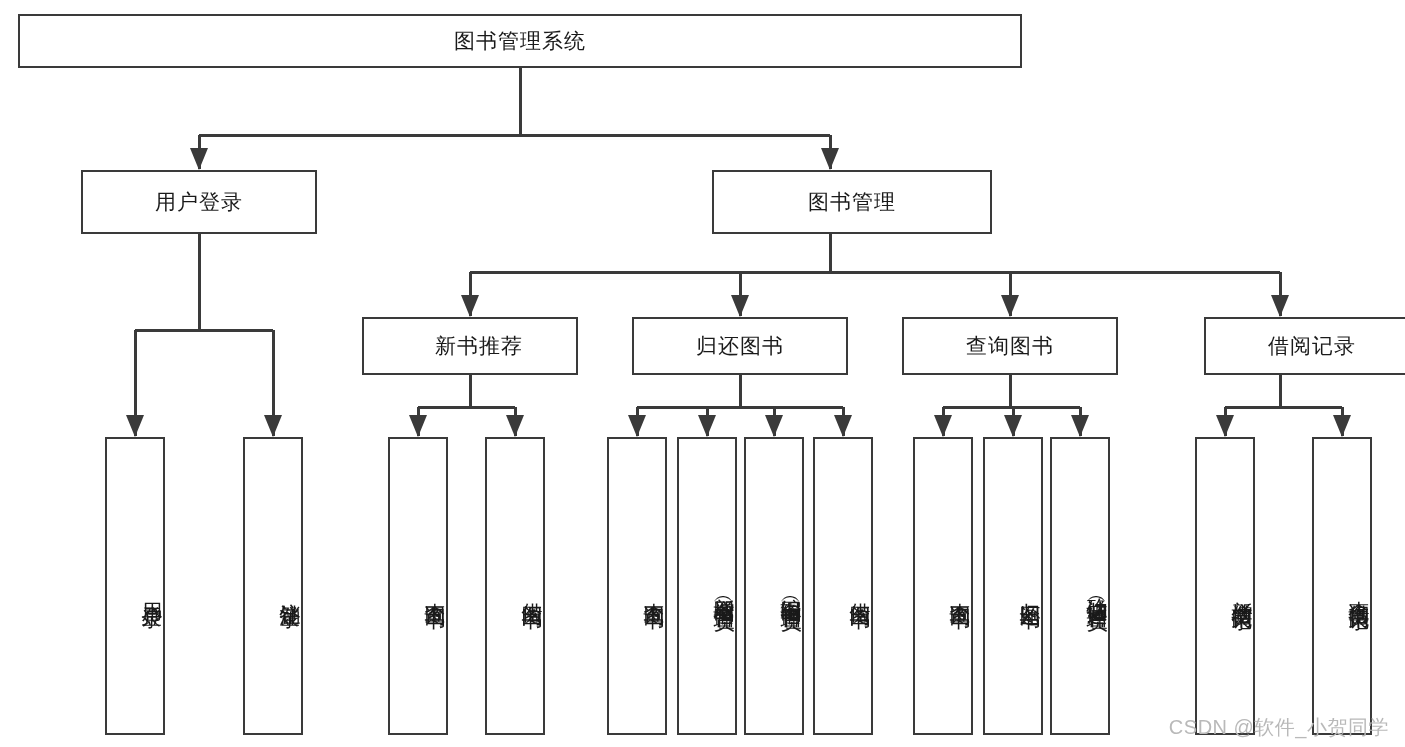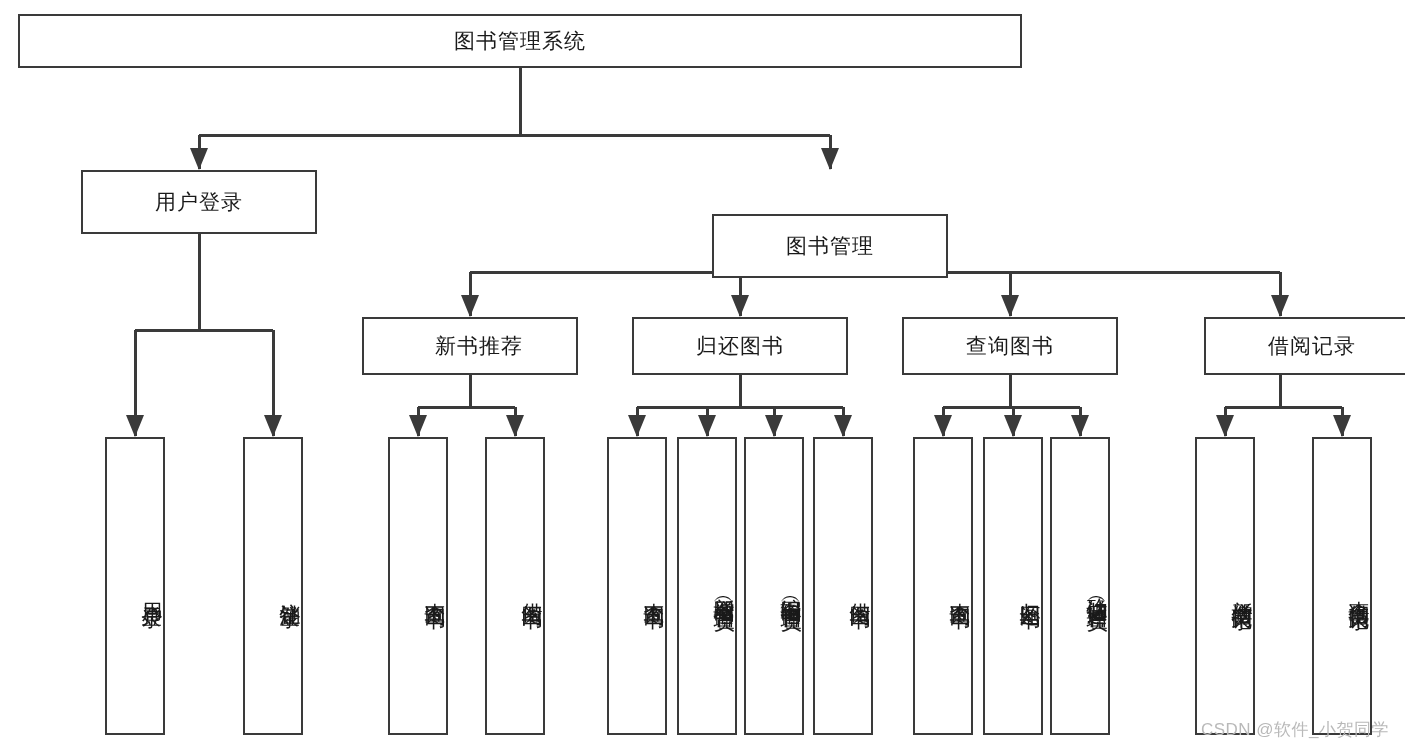--- a/index.html
+++ b/index.html
@@ -47,21 +47,21 @@
     left: 0;
     top: 0;
     width: 1405px;
     height: 747px;
     pointer-events: none;
   }
   #watermark {
     position: absolute;
     right: 16px;
     bottom: 6px;
-    font-size: 17px;
+    font-size: 20px;
     color: #b9b9b9;
     letter-spacing: 0.5px;
     white-space: nowrap;
   }
 </style>
 </head>
 <body>
 
 <div id="canvas">
   <svg id="edges" viewBox="0 0 1405 747">
@@ -118,21 +118,21 @@
       <line x1="1342" y1="407" x2="1342" y2="436" stroke="#3a3a3a" stroke-width="3" shape-rendering="crispEdges"></line>
       <path d="M 1333 415 L 1351 415 L 1342 437 Z" fill="#3a3a3a"></path>
     </svg>
   <div id="nodes">
       <div class="node horiz" style="left: 18px; top: 14px; width: 1004px; height: 54px; border-color: rgb(58, 58, 58); color: rgb(26, 26, 26); font-family: Liberation Mono, monospace;">
         <span>图书管理系统</span>
       </div>
       <div class="node horiz" style="left: 81px; top: 170px; width: 236px; height: 64px; border-color: rgb(58, 58, 58); color: rgb(26, 26, 26);">
         <span>用户登录</span>
       </div>
-      <div class="node horiz" style="left: 712px; top: 170px; width: 236px; height: 64px; border-color: rgb(58, 58, 58); color: rgb(26, 26, 26); margin-top: 44px;">
+      <div class="node horiz" style="left: 712px; top: 170px; width: 280px; height: 64px; border-color: rgb(58, 58, 58); color: rgb(26, 26, 26);">
         <span>图书管理</span>
       </div>
       <div class="node horiz" style="left: 362px; top: 317px; width: 216px; height: 58px; border-color: rgb(58, 58, 58); color: rgb(26, 26, 26); padding-left: 18px;">
         <span>新书推荐</span>
       </div>
       <div class="node horiz" style="left: 632px; top: 317px; width: 216px; height: 58px; border-color: rgb(58, 58, 58); color: rgb(26, 26, 26);">
         <span>归还图书</span>
       </div>
       <div class="node horiz" style="left: 902px; top: 317px; width: 216px; height: 58px; border-color: rgb(58, 58, 58); color: rgb(26, 26, 26);">
         <span>查询图书</span>

